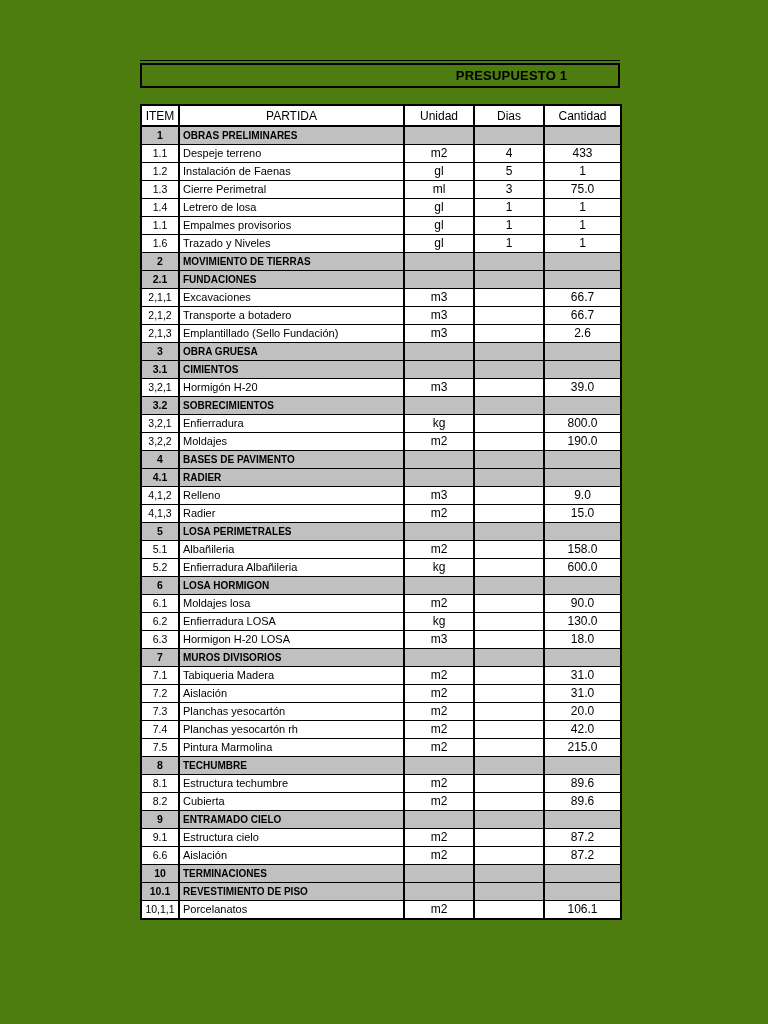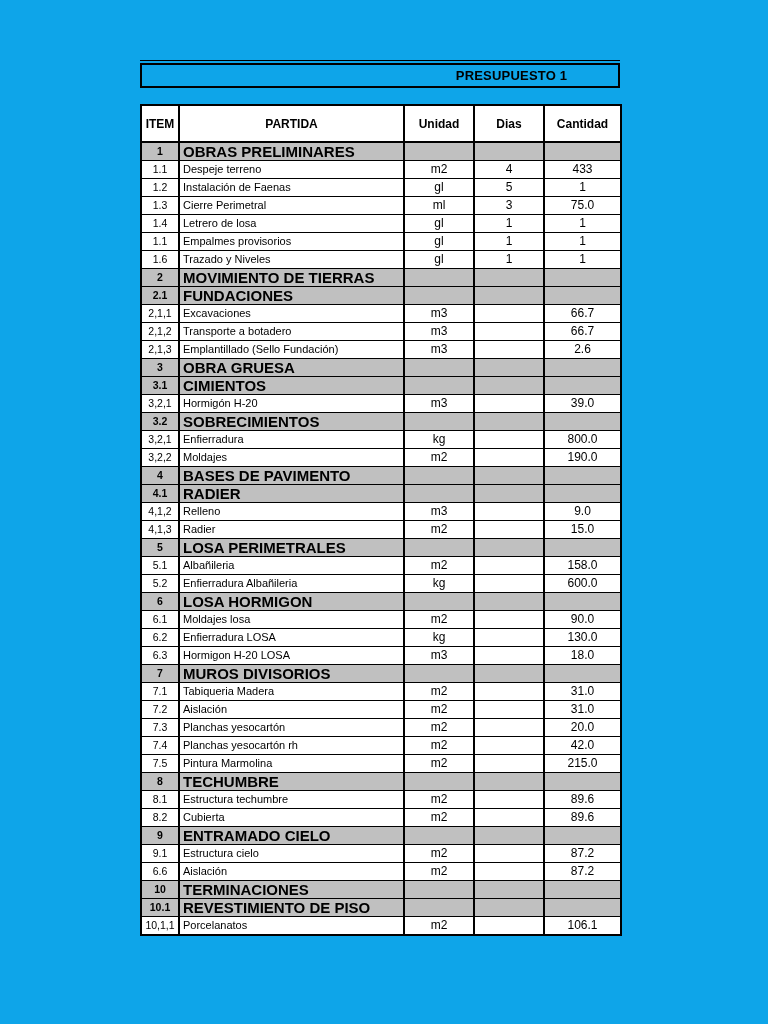--- a/index.html
+++ b/index.html
@@ -6,21 +6,21 @@
   html, body {
     width: 768px; height: 1024px;
     background: #ffffff;
     font-family: "Liberation Sans", sans-serif;
     color: #000000;
     overflow: hidden;
   }
   .page {
     position: relative;
     width: 768px; height: 1024px;
-    background: #0ea5e9;
+    background: #4d7c0f;
   }
   
   .title-area {
     position: absolute;
     left: 140px; top: 63px;
     width: 480px; height: 25px;
     border: 2px solid #000;
   }
   .title-area::before {
     content: "";
@@ -56,43 +56,43 @@
   }
   .budget-table { border-width: 2px; }
   .budget-table th, .budget-table td {
     border-left-width: 2px;
     border-right-width: 2px;
     overflow: hidden;
     white-space: nowrap;
     vertical-align: middle;
   }
   .budget-table th {
-    height: 37px;
+    height: 21px;
     font-size: 12px;
-    font-weight: bold;
+    font-weight: normal;
     text-align: center;
     border-bottom-width: 2px;
     background: #ffffff;
   }
   .budget-table td {
     height: 17.2px;
     font-size: 11px;
     line-height: 17px;
   }
   td.col-item     { text-align: center; font-size: 10.5px; }
   td.col-partida  { text-align: left; padding-left: 3px; }
   td.col-unidad,
   td.col-dias,
   td.col-cantidad { text-align: center; font-size: 12px; }
 
   tr.section-row td {
     background: #c0c0c0;
     font-weight: bold;
   }
-  tr.section-row td.col-partida { font-size: 15px; }
+  tr.section-row td.col-partida { font-size: 10px; }
   tr.data-row td { background: #ffffff; }
 </style>
 </head>
 <body>
 
 <div class="page">
 
   <div class="title-area">
     <div class="title-text">PRESUPUESTO 1</div>
   </div>

